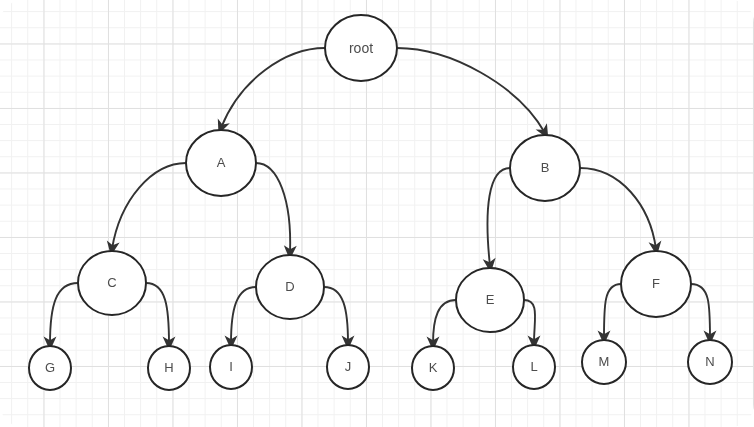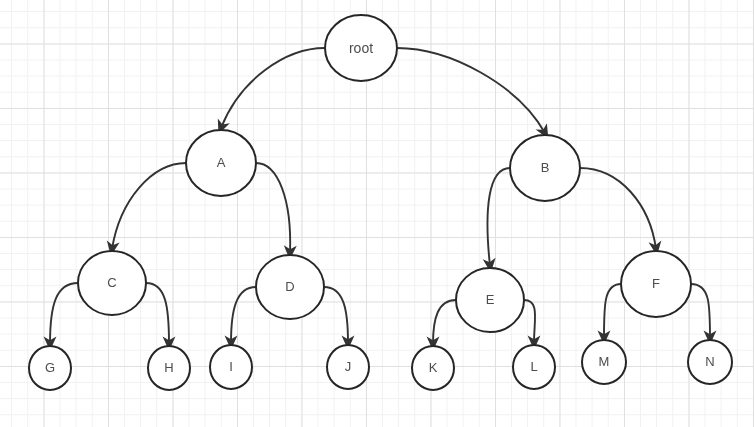--- a/index.html
+++ b/index.html
@@ -18,20 +18,21 @@
       linear-gradient(to bottom, #e0e0e0 1px, transparent 1px),
       linear-gradient(to right, #f1f1f1 1px, transparent 1px),
       linear-gradient(to bottom, #f1f1f1 1px, transparent 1px);
     background-size:
       64.5px 64.5px,
       64.5px 64.5px,
       16.125px 16.125px,
       16.125px 16.125px;
     background-position: -21px -21px, -21px -21px, -5px -5px, -5px -5px;
     font-family: "Liberation Sans", sans-serif;
+    border-radius: 23px;
   }
   #graph {
     position: absolute;
     left: 0;
     top: 0;
     width: 754px;
     height: 427px;
   }
   .edge-path {
     fill: none;

